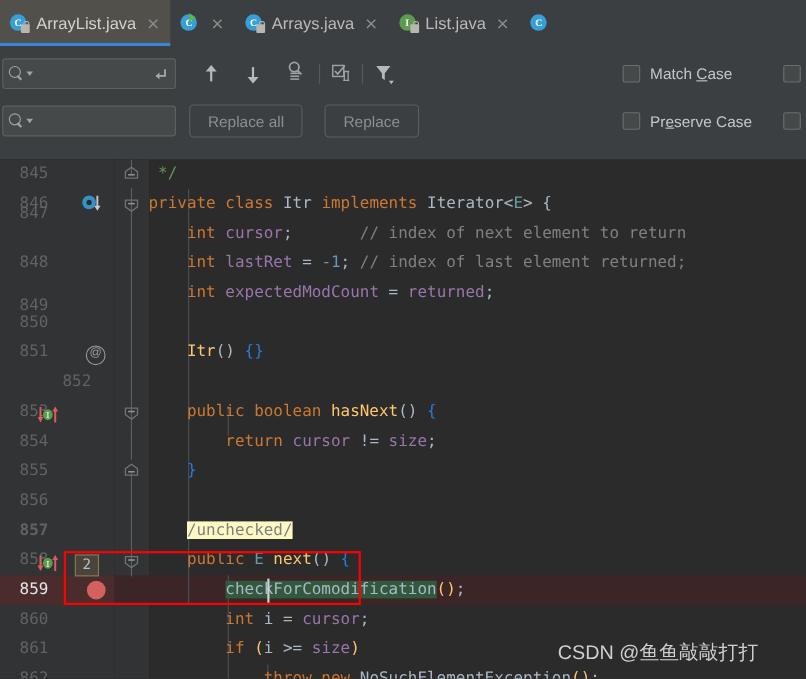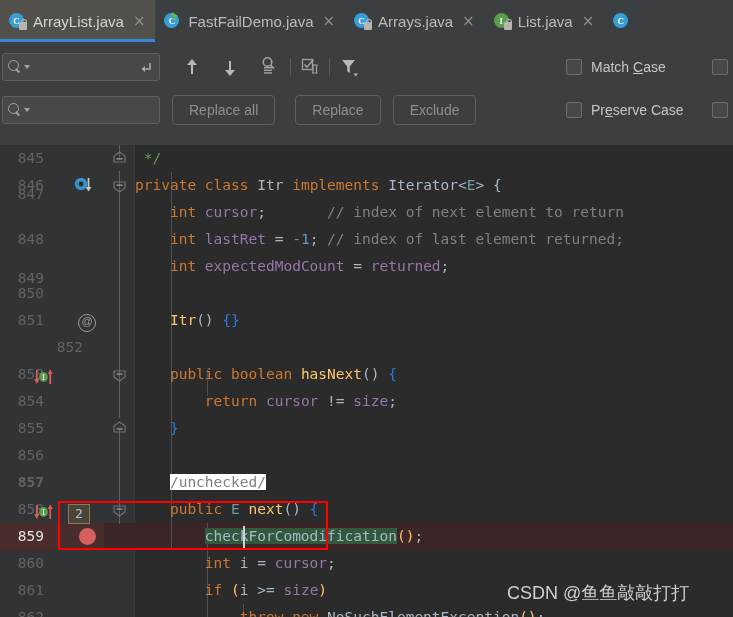--- a/index.html
+++ b/index.html
@@ -144,21 +144,21 @@
   .num{color:#6897bb;}
   .fld{color:#9876aa;}
   .mth{color:#ffc66d;}
   .typ{color:#a9b7c6;}
   .gen{color:#6a9ca5;}
   .brc{color:#a9b7c6;}
   .brb{color:#287bde;}
   .pln{color:#a9b7c6;}
 
   .searchhl{background:#32593d;color:#a9b7c6;}
-  .dimhl{background:#ffffff;color:#808080;}
+  .dimhl{background:#fef9c3;color:#808080;}
 
   .indentg{position:absolute;width:1px;background:#4b5059;}
 
   
   .g-impl{position:absolute;width:19px;height:19px;}
   .g-at{
     position:absolute;width:16px;height:16px;border-radius:50%;
     border:1.4px solid #9a9da0;color:#9a9da0;font-size:11px;line-height:13px;
     text-align:center;font-family:"Liberation Sans",sans-serif;
   }
@@ -200,21 +200,20 @@
       </span>
       <span>ArrayList.java</span>
       <span class="tab-close">×</span>
     </div>
 
     <div class="tab">
       <span class="tab-ico c">
         <span class="disc">C</span>
         <span class="run"></span>
       </span>
-      <span>FastFailDemo.java</span>
       <span class="tab-close">×</span>
     </div>
 
     <div class="tab">
       <span class="tab-ico c">
         <span class="disc">C</span>
         <span class="lock"></span>
       </span>
       <span>Arrays.java</span>
       <span class="tab-close">×</span>
@@ -317,23 +316,20 @@
             <span class="stem"></span>
         </span>
         <span class="caretdn"></span>
       </div>
 
       <div class="pbtn">
         <span>Replace all</span>
       </div>
       <div class="pbtn" style="margin-left:20px;">
         <span>Replace</span>
-      </div>
-      <div class="pbtn">
-        <span>Exclude</span>
       </div>
 
       <div class="cbwrap" style="position:absolute;left:566px;text-align:right;">
         <span class="cbox"></span>
         <span class="cblabel">Pr<u>e</u>serve Case</span>
       </div>
       <div class="cbwrap" style="position:absolute;left:712px;">
         <span class="cbox"></span>
       </div>
     </div>

